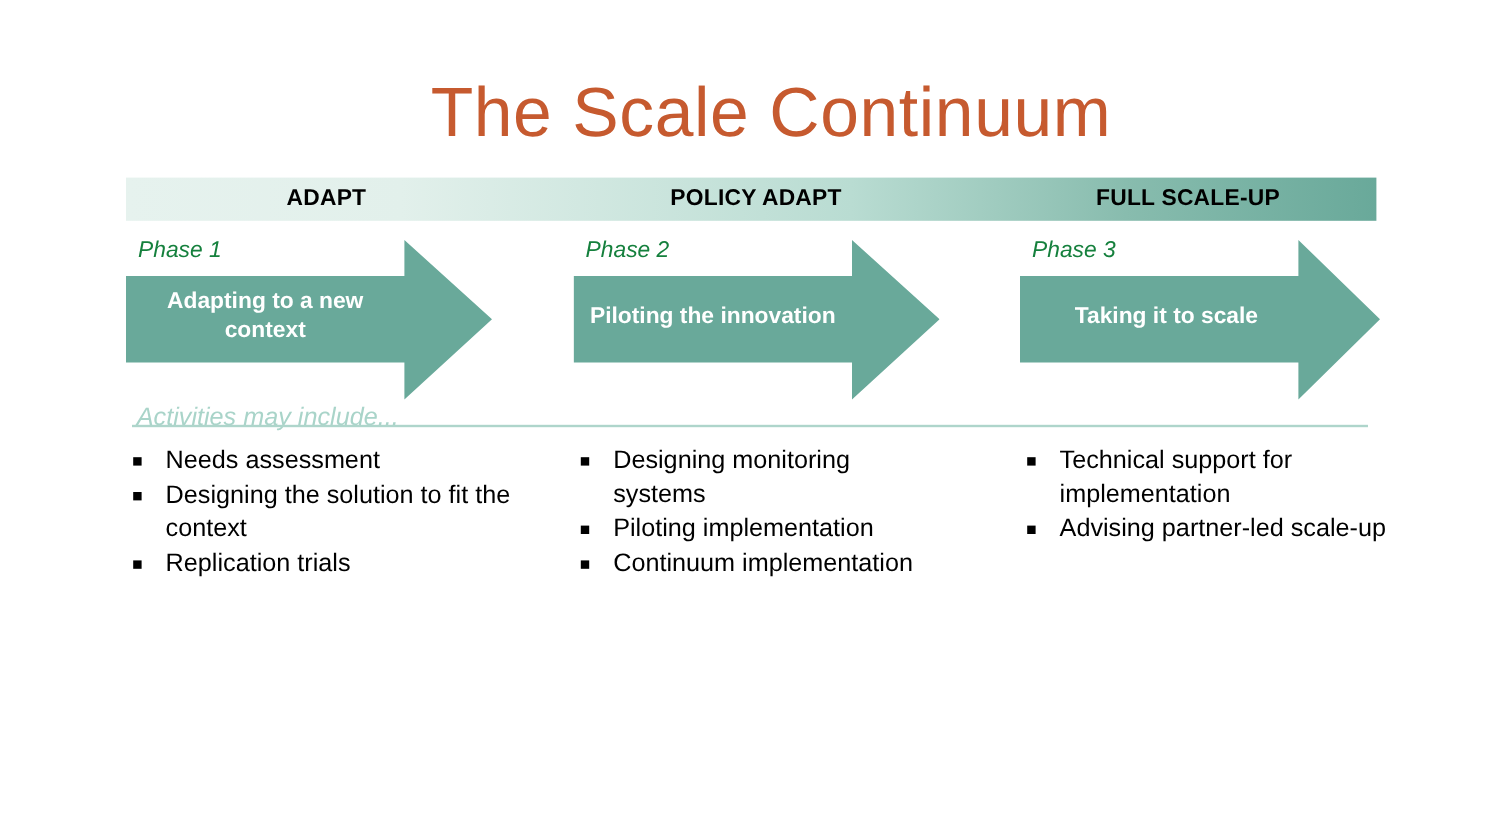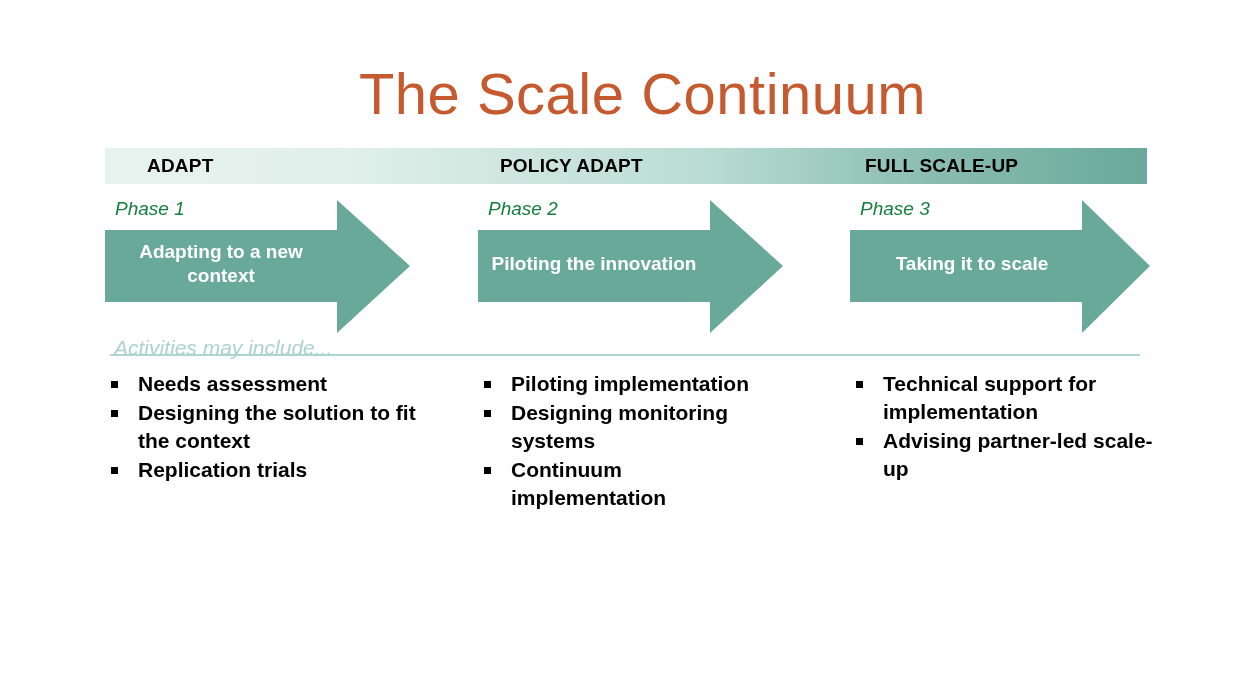--- a/index.html
+++ b/index.html
@@ -41,21 +41,21 @@
     background: linear-gradient(to right, #e6f2ee 0%, #e2f0eb 22%, #b9dcd2 58%, #88bcae 80%, #69a99a 100%);
   }
   .header-band .hdr {
     position: absolute;
     top: 0;
     height: 36px;
     line-height: 36px;
     font-size: 19px;
     font-weight: bold;
     color: #000000;
-    text-align: left;
+    text-align: center;
     letter-spacing: 0.2px;
   }
   .hdr-1 { left: 42px;  width: 250px; }
   .hdr-2 { left: 395px; width: 260px; }
   .hdr-3 { left: 760px; width: 250px; }
 
   
   .phase {
     position: absolute;
     top: 198px;
@@ -125,21 +125,20 @@
     top: 370px;
   }
   .col-1 { left: 105px; width: 330px; }
   .col-2 { left: 478px; width: 300px; }
   .col-3 { left: 850px; width: 310px; }
 
   .bullet-list {
     list-style: none;
     margin: 0;
     padding: 0;
-    font-weight: bold;
   }
   .bullet-item {
     position: relative;
     padding-left: 33px;
     margin-bottom: 1px;
     font-size: 21px;
     line-height: 28px;
     color: #000000;
   }
   .bullet-item .sq {
@@ -203,25 +202,25 @@
       <span class="sq"></span>
       <span>Replication trials</span>
     </li>
   </ul>
 </div>
 
 <div class="col col-2">
   <ul class="bullet-list">
     <li class="bullet-item">
       <span class="sq"></span>
+      <span>Designing monitoring systems</span>
+    </li>
+    <li class="bullet-item">
+      <span class="sq"></span>
       <span>Piloting implementation</span>
-    </li>
-    <li class="bullet-item">
-      <span class="sq"></span>
-      <span>Designing monitoring systems</span>
     </li>
     <li class="bullet-item">
       <span class="sq"></span>
       <span>Continuum implementation</span>
     </li>
   </ul>
 </div>
 
 <div class="col col-3">
   <ul class="bullet-list">

